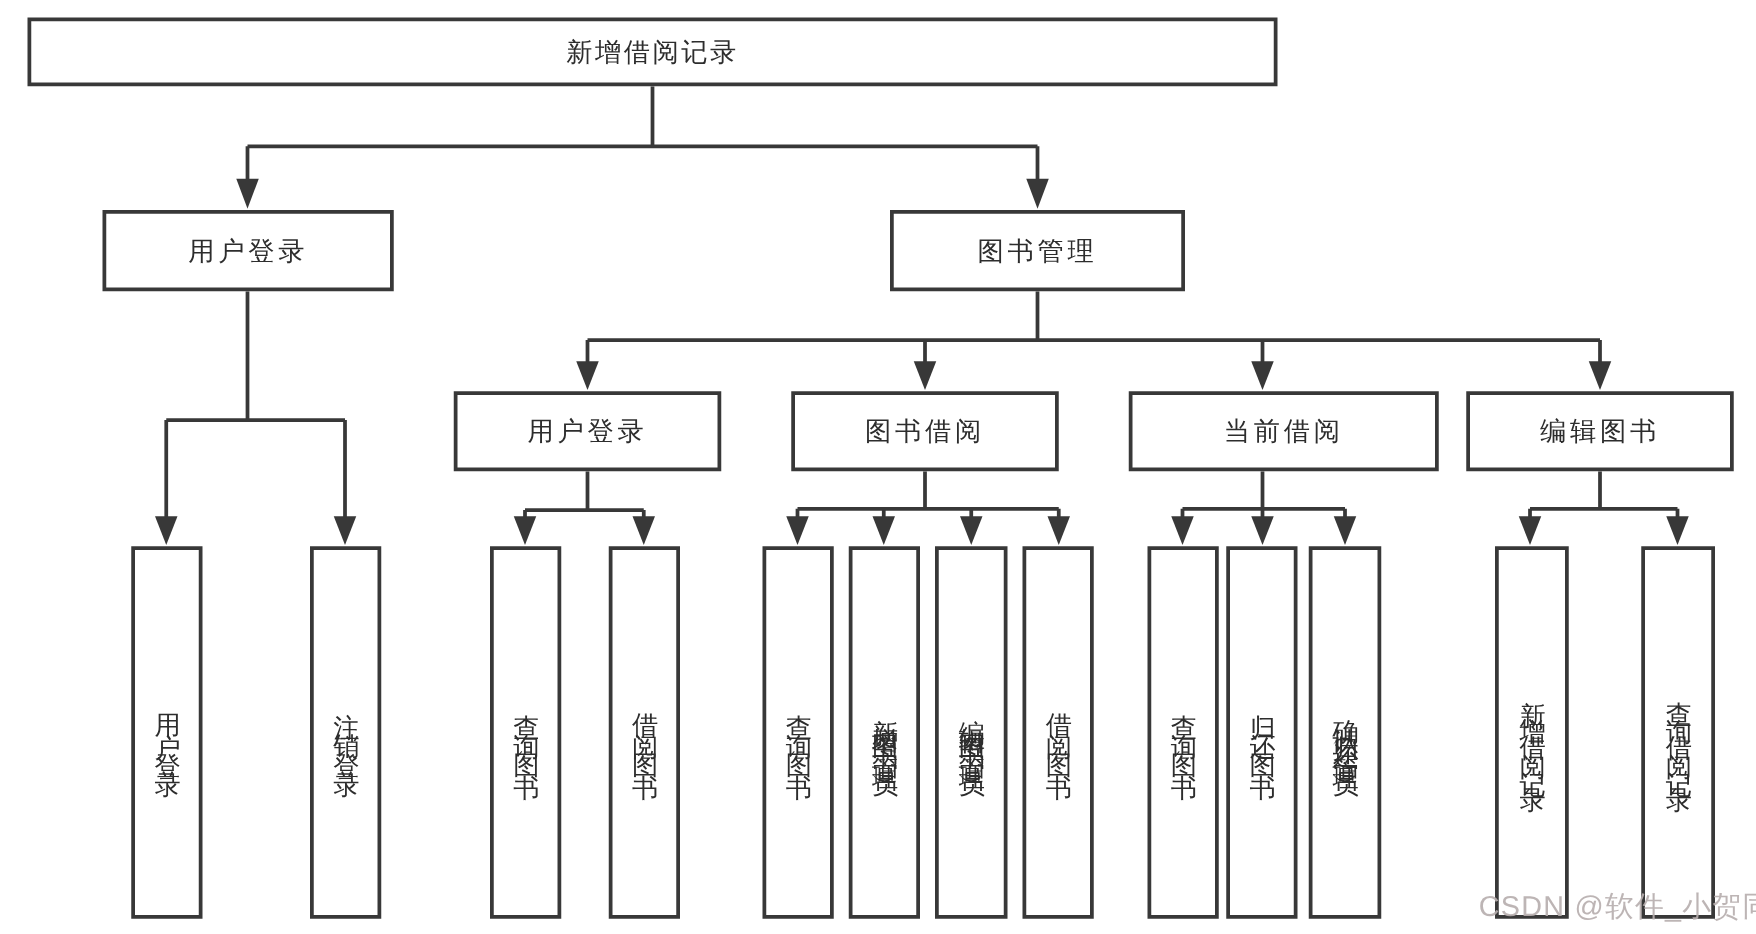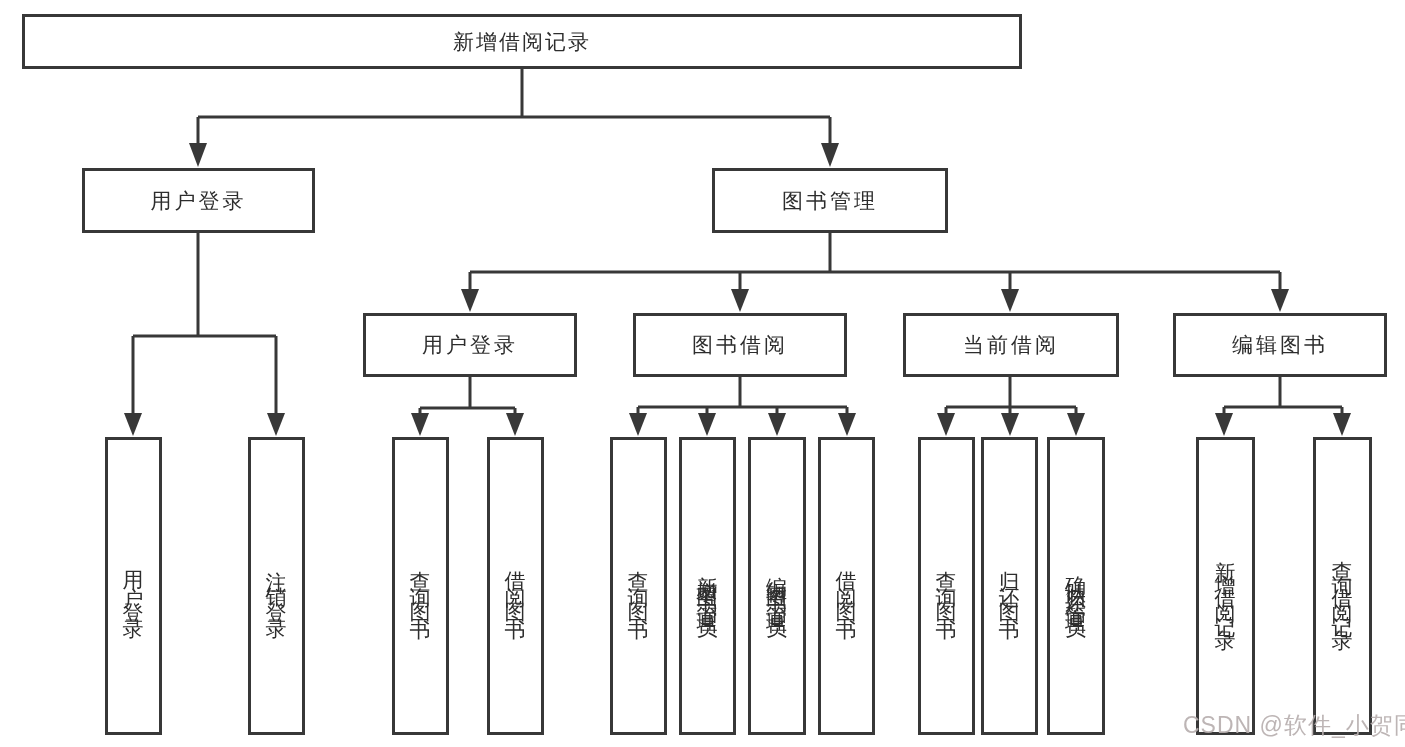--- a/index.html
+++ b/index.html
@@ -91,21 +91,21 @@
   <div class="node h" style="left:712px;top:168px;width:236px;height:65px;align-items:center;">
     <span>图书管理</span>
   </div>
 
   <div class="node h" style="left:363px;top:313px;width:214px;height:64px;">
     <span>用户登录</span>
   </div>
   <div class="node h" style="left:633px;top:313px;width:214px;height:64px;">
     <span>图书借阅</span>
   </div>
-  <div class="node h" style="left:903px;top:313px;width:216px;height:64px;">
+  <div class="node h" style="left:903px;top:313px;width:248px;height:64px;">
     <span>当前借阅</span>
   </div>
   <div class="node h" style="left:1173px;top:313px;width:214px;height:64px;">
     <span>编辑图书</span>
   </div>
 
   <div class="node leaf ls16" style="left:105px;top:437px;width:57px;height:298px;">
     <span>用户登录</span>
   </div>
   <div class="node leaf ls16" style="left:248px;top:437px;width:57px;height:298px;">

